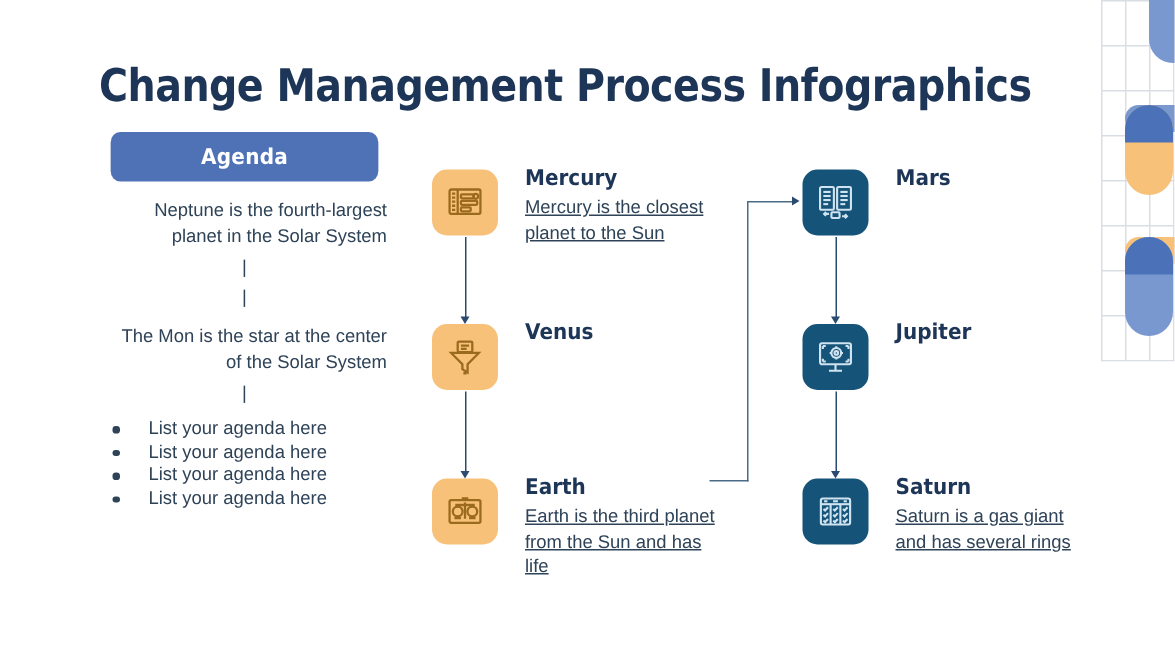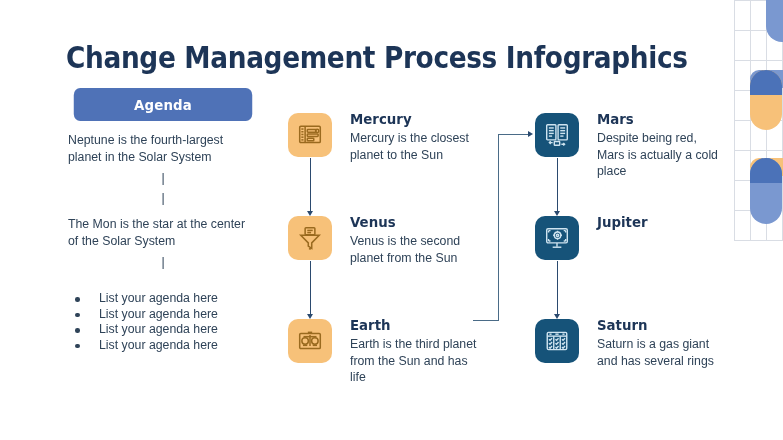--- a/index.html
+++ b/index.html
@@ -72,36 +72,36 @@
     font-family: "DejaVu Sans", sans-serif;
     font-weight: 700;
     font-size: 14.5px;
     display: flex;
     align-items: center;
     justify-content: center;
     letter-spacing: 0.2px;
     transform: scaleX(0.92);
   }
   .agenda-line {
-    text-align: left;
+    text-align: right;
     color: #2f4358;
     font-size: 12.3px;
     line-height: 16.5px;
     margin-top: 11px;
     padding: 0 2px;
   }
   .agenda-divider {
     text-align: center;
     color: #2f4358;
     font-size: 12.3px;
     line-height: 13px;
     margin-top: 7px;
   }
   #agenda-bullets {
-    margin: 22px 0 0 0;
+    margin: 9px 0 0 0;
     padding: 0;
     list-style: none;
   }
   #agenda-bullets li {
     position: relative;
     color: #2f4358;
     font-size: 12.3px;
     line-height: 15.5px;
     padding-left: 33px;
   }
@@ -146,20 +146,21 @@
     color: #1d3557;
     transform: scaleX(0.92);
     transform-origin: left center;
     white-space: nowrap;
     margin-bottom: 3px;
   }
   .step-desc {
     font-size: 12.3px;
     line-height: 16.5px;
     color: #2f4358;
+    text-decoration: underline;
   }
 
   
   .conn {
     position: absolute;
     background: #2b4a6f;
   }
   .conn-v { width: 1.3px; }
   .conn-h { height: 1.3px; }
   .arrowhead {
@@ -260,21 +261,20 @@
     <svg width="26" height="26" viewBox="0 0 24 24" fill="none" stroke="#9a6a1f" stroke-width="1.4">
       <rect x="7.5" y="2.5" width="9" height="6.5" rx="0.8"></rect>
       <line x1="9.5" y1="5" x2="14.5" y2="5"></line>
       <line x1="9.5" y1="7" x2="13" y2="7"></line>
       <path d="M3.5 9.5 L20.5 9.5 L13.6 16.5 L13.6 21.5 L10.4 19.5 L10.4 16.5 Z"></path>
       <line x1="11" y1="22" x2="13" y2="22"></line>
     </svg>
   </div>
   <div class="step-text">
     <div class="step-title">Venus</div>
-    <div class="step-desc">Venus is the second planet from the Sun</div>
   </div>
 </div>
 
 <div class="conn conn-v" style="left:309.5px; top:261px; height:55px;"></div>
 <div class="arrowhead down" style="left:306.5px; top:314px;"></div>
 
 <div class="step" style="left:288px; top:319px;">
   <div class="step-icon tone-amber">
     <svg width="26" height="26" viewBox="0 0 24 24" fill="none" stroke="#9a6a1f" stroke-width="1.4">
       <rect x="2.5" y="5" width="19" height="14" rx="1"></rect>
@@ -311,21 +311,20 @@
       <line x1="15" y1="8" x2="19.5" y2="8"></line>
       <line x1="15" y1="10.5" x2="19.5" y2="10.5"></line>
       <line x1="15" y1="13" x2="18" y2="13"></line>
       <rect x="9.5" y="18" width="5" height="3.5" rx="0.6"></rect>
       <path d="M8 19 L5 19 M6.2 17.8 L5 19 L6.2 20.2"></path>
       <path d="M16 20.5 L19 20.5 M17.8 19.3 L19 20.5 L17.8 21.7"></path>
     </svg>
   </div>
   <div class="step-text">
     <div class="step-title">Mars</div>
-    <div class="step-desc">Despite being red, Mars is actually a cold place</div>
   </div>
 </div>
 
 <div class="conn conn-v" style="left:556.5px; top:158px; height:55px;"></div>
 <div class="arrowhead down" style="left:553.5px; top:211px;"></div>
 
 <div class="step" style="left:535px; top:216px;">
   <div class="step-icon tone-navy">
     <svg width="26" height="26" viewBox="0 0 24 24" fill="none" stroke="#cfe4f0" stroke-width="1.3">
       <rect x="2.5" y="3.5" width="19" height="13" rx="1.2"></rect>

